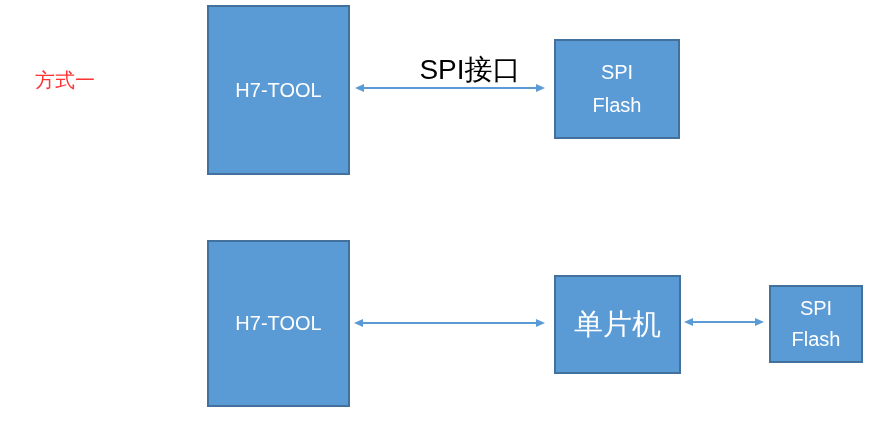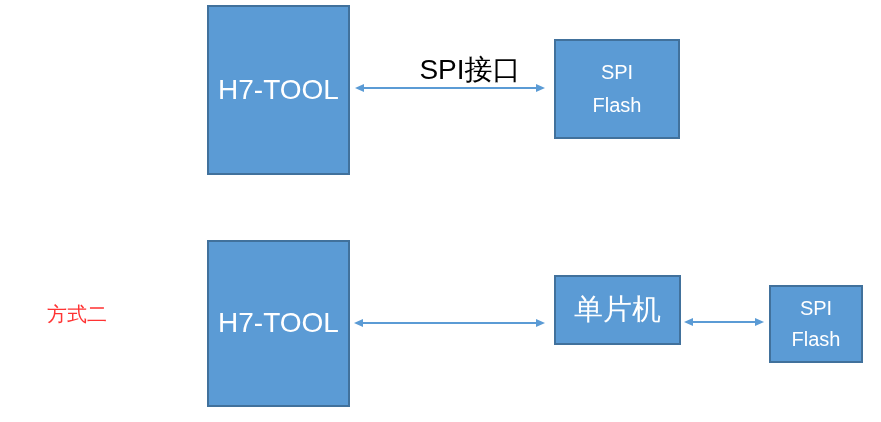--- a/index.html
+++ b/index.html
@@ -23,23 +23,23 @@
     display: flex;
     flex-direction: column;
     align-items: center;
     justify-content: center;
     color: #ffffff;
     text-align: center;
   }
   .node-tool-1   { left: 207px; top: 5px;   width: 143px; height: 170px; }
   .node-tool-2   { left: 207px; top: 240px; width: 143px; height: 167px; }
   .node-flash-1  { left: 554px; top: 39px;  width: 126px; height: 100px; }
-  .node-mcu      { left: 554px; top: 275px; width: 127px; height: 70px;  }
+  .node-mcu      { left: 554px; top: 275px; width: 127px; height: 99px;  }
   .node-flash-2  { left: 769px; top: 285px; width: 94px;  height: 78px;  }
-  .node-label-lg { font-size: 28px; line-height: 1.15; text-align: center; }
+  .node-label-lg { font-size: 20px; line-height: 1.15; text-align: center; }
   .node-label-cn { font-size: 29px; line-height: 1.15; }
   .node-label-md { font-size: 20px; line-height: 33px; }
   .node-flash-2 .node-label-md { line-height: 31px; }
 
   .method-label {
     position: absolute;
     color: #FF3333;
     font-size: 20px;
     white-space: nowrap;
   }
@@ -84,35 +84,35 @@
   }
   .arrow-1     { left: 363px; top: 87px;  width: 174px; }
   .arrow-2     { left: 362px; top: 322px; width: 175px; }
   .arrow-small { left: 692px; top: 321px; width: 64px; }
 </style>
 </head>
 <body>
 
 <div class="canvas">
 
+  <div class="method-label method-1">方式一</div>
 
   <div class="node node-tool-1">
     <span class="node-label-lg">H7-TOOL</span>
   </div>
 
   <div class="link-label link-label-1">SPI接口</div>
 
   <div class="harrow arrow-1"></div>
 
   <div class="node node-flash-1">
     <span class="node-label-md">SPI</span>
     <span class="node-label-md">Flash</span>
   </div>
 
-  <div class="method-label method-2">方式二</div>
 
   <div class="node node-tool-2">
     <span class="node-label-lg">H7-TOOL</span>
   </div>
 
 
   <div class="harrow arrow-2"></div>
 
   <div class="node node-mcu">
     <span class="node-label-cn">单片机</span>

